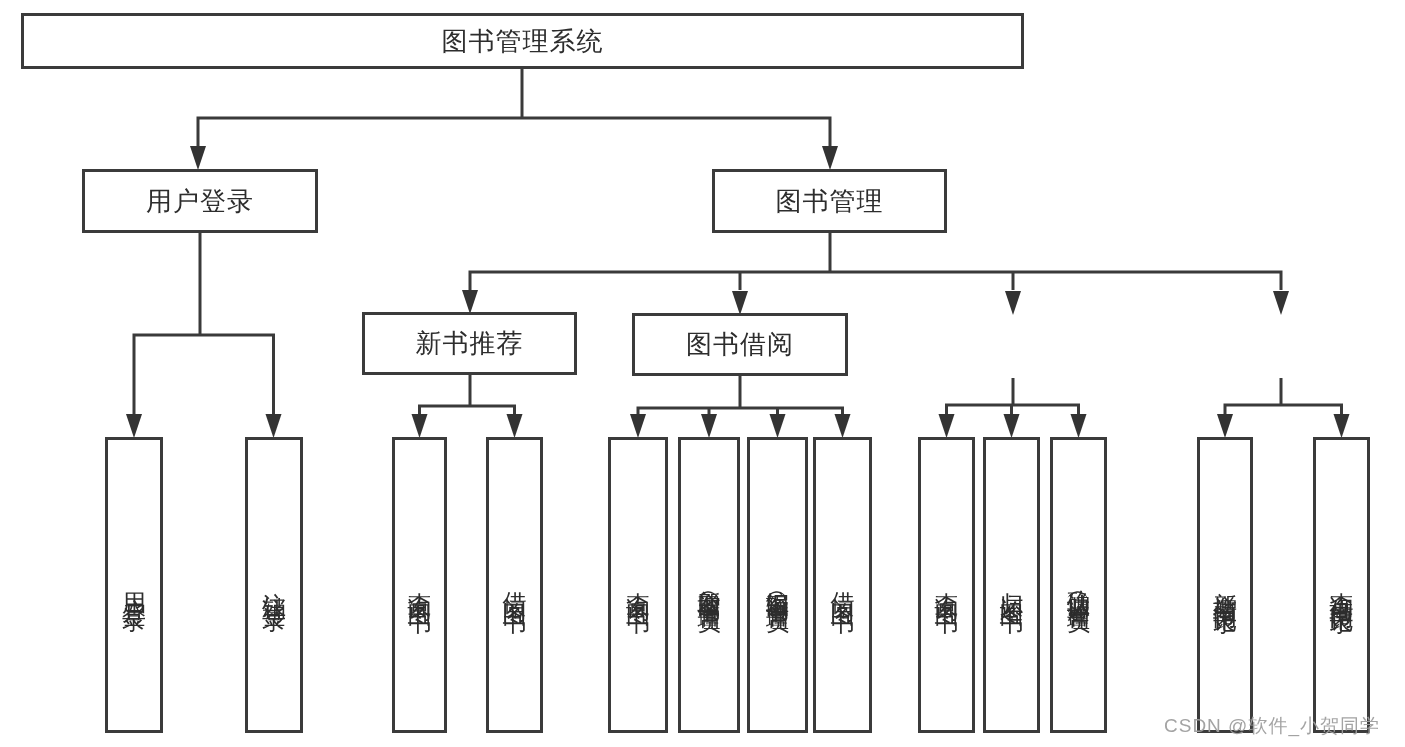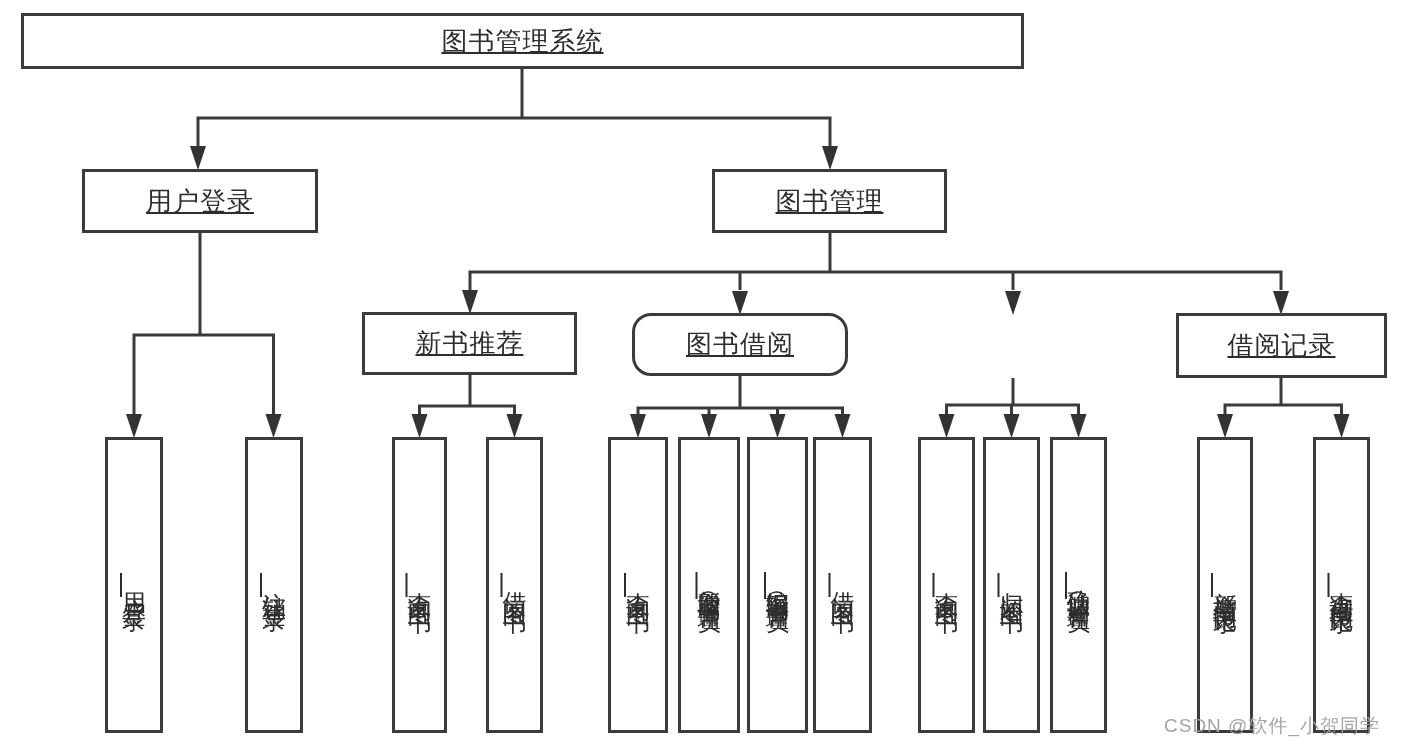--- a/index.html
+++ b/index.html
@@ -6,41 +6,41 @@
   body{
     width:1405px;height:747px;position:relative;overflow:hidden;
     font-family:"Liberation Sans","DejaVu Sans",sans-serif;
     color:#2d2d2d;
   }
   .stage{position:absolute;inset:0;}
   svg.connectors{position:absolute;left:0;top:0;z-index:1;}
   .node{
     position:absolute;box-sizing:border-box;background:#ffffff;
     border:3px solid #3b3b3b;display:flex;align-items:center;justify-content:center;
-    z-index:2;color:#2d2d2d;text-decoration:underline;
+    z-index:2;color:#2d2d2d;
   }
   .hnode{font-size:26px;letter-spacing:1px;white-space:nowrap;}
   .vnode{
     font-size:24px;
     writing-mode:vertical-rl;
     letter-spacing:6px;
     line-height:1;
     text-align:center;
   }
   .watermark{
     position:absolute;z-index:3;
     font-size:19px;color:rgba(158,158,158,0.95);
     letter-spacing:1px;white-space:nowrap;
   }
   
   #n-root{left:21px;top:13px;width:1003px;height:56px;}
   #n-user-login{left:82px;top:169px;width:236px;height:64px;}
   #n-book-mgmt{left:712px;top:169px;width:235px;height:64px;text-align:right;}
   #n-new-book{left:362px;top:312px;width:215px;height:63px;}
-  #n-book-borrow{left:632px;top:313px;width:216px;height:63px;border-radius:19px;}
+  #n-book-borrow{left:632px;top:313px;width:216px;height:63px;}
   #n-current-borrow{left:902px;top:313px;width:222px;height:65px;}
   #n-borrow-record{left:1176px;top:313px;width:211px;height:65px;}
   .leaf{top:437px;height:296px;}
   #n-a1{left:105px;width:58px;}
   #n-a2{left:245px;width:58px;}
   #n-b1{left:392px;width:55px;}
   #n-b2{left:486px;width:57px;}
   #n-c1{left:608px;width:60px;}
   #n-c2{left:678px;width:62px;letter-spacing:3px;font-size:23px;}
   #n-c3{left:747px;width:61px;letter-spacing:3px;font-size:23px;}
@@ -119,23 +119,20 @@
   <div class="node hnode" id="n-book-mgmt">
     <span>图书管理</span>
   </div>
 
   <div class="node hnode" id="n-new-book">
     <span>新书推荐</span>
   </div>
   <div class="node hnode" id="n-book-borrow">
     <span>图书借阅</span>
   </div>
-  <div class="node hnode" id="n-borrow-record">
-    <span>借阅记录</span>
-  </div>
 
   <div class="node vnode leaf" id="n-a1">
     <span>用户登录</span>
   </div>
   <div class="node vnode leaf" id="n-a2">
     <span>注销登录</span>
   </div>
 
   <div class="node vnode leaf" id="n-b1">
     <span>查询图书</span>

